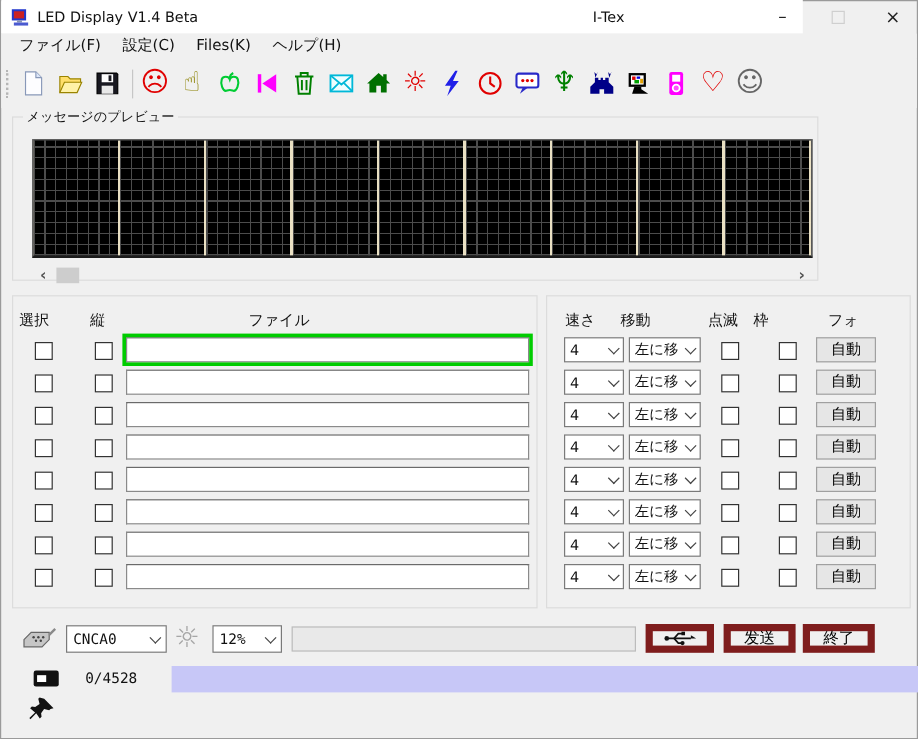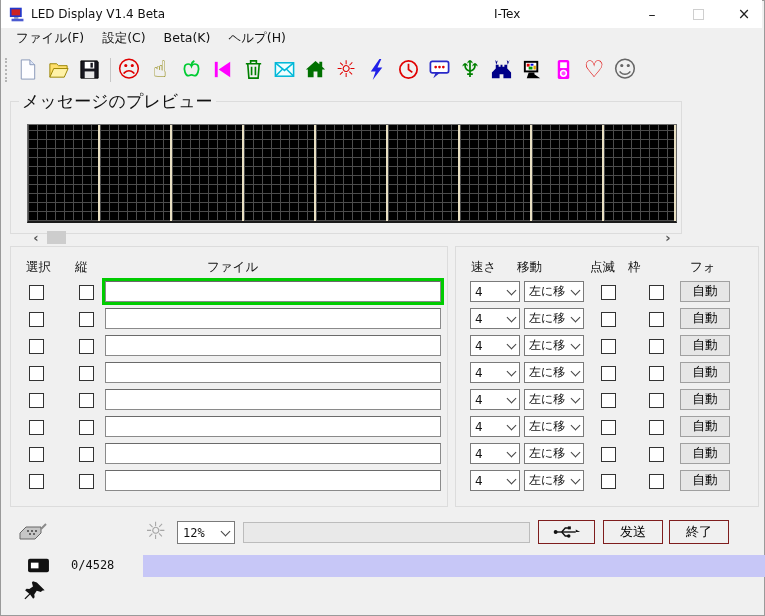--- a/index.html
+++ b/index.html
@@ -1,21 +1,21 @@
 <!DOCTYPE html>
 <html><head>
 <meta charset="utf-8">
 <style>
   html,body{margin:0;padding:0;}
   body{width:765px;height:616px;overflow:hidden;background:#f0f0f0;
        font-family:"DejaVu Sans","Liberation Sans",sans-serif;color:#111;}
   #window{position:relative;width:765px;height:616px;background:#f0f0f0;
           box-shadow:inset 0 0 0 1px #9a9a9a;}
   
-  .titlebar{position:absolute;left:1px;top:0;width:761px;height:28px;background:#fff;text-align:center;}
+  .titlebar{position:absolute;left:1px;top:0;width:668px;height:28px;background:#fff;text-align:center;}
   .appicon{position:absolute;left:8px;top:6px;width:17px;height:17px;}
   .title-text{position:absolute;left:30px;top:7px;font-size:12px;}
   .title-center{position:absolute;left:493px;top:7px;font-size:12px;}
   .winbtn{position:absolute;top:0;width:46px;height:28px;display:flex;align-items:center;
           justify-content:center;font-size:14px;color:#222;cursor:default;}
   .btn-min{left:628px;}
   .btn-max{left:674px;color:#c8c8c8;}
   .btn-max .maxbox{width:9px;height:9px;border:1px solid #cfcfcf;display:block;}
   .btn-close{left:720px;font-size:15px;}
   
@@ -26,21 +26,21 @@
   .toolbar{position:absolute;left:1px;top:49px;width:763px;height:41px;background:#f0f0f0;
            display:flex;align-items:center;padding-left:4px;box-sizing:border-box;}
   .grip{width:3px;height:24px;border-left:2px dotted #b5b5b5;margin-right:5px;}
   .tbi{width:24px;height:26px;display:flex;align-items:center;justify-content:center;
        margin-right:7px;}
   .tbi svg{width:23px;height:23px;}
   .tbi .tglyph{font-size:23px;line-height:23px;}
   .tbsep{width:1px;height:24px;background:#c6c6c6;margin:0 6px 0 2px;}
   
   fieldset{position:absolute;border:1px solid #dcdcdc;margin:0;padding:0;}
-  legend{font-size:17px;margin-left:8px;padding:0 3px;}
+  legend{font-size:11px;margin-left:8px;padding:0 3px;}
   #preview-box{left:10px;top:90px;width:670px;height:142px;}
   #led-grid{position:absolute;left:16px;top:11px;width:650px;height:99px;background:#000;
     border:1px solid #6a6a6a;border-bottom:2px solid #1a1a1a;box-sizing:border-box;
     background-image:
       repeating-linear-gradient(90deg,transparent 0 70px,rgba(246,236,205,.95) 70px 72px),
       repeating-linear-gradient(90deg,#4c4c4c 0 1px,transparent 1px 9px),
       repeating-linear-gradient(0deg,#4c4c4c 0 1px,transparent 1px 9px);}
   #led-scrollbar{position:absolute;left:16px;top:116px;width:650px;height:16px;
     display:flex;align-items:center;}
   .sb-arrow{width:18px;text-align:center;font-size:13px;font-weight:bold;color:#555;}
@@ -66,21 +66,21 @@
   .chev{width:6px;height:6px;border-right:1.4px solid #444;border-bottom:1.4px solid #444;
         transform:rotate(45deg);margin-top:-3px;flex:none;}
   .rowR .cbB{left:145px;}  .rowR .cbF{left:193px;}
   .autoBtn{position:absolute;left:224px;top:0;width:50px;height:21px;background:#e6e6e6;
            border:1px solid #a0a0a0;font-size:12.5px;font-family:inherit;padding:0;}
   
   .abs{position:absolute;}
   .combo{position:absolute;height:23px;background:#fff;border:1px solid #7a7a7a;
          box-sizing:border-box;display:flex;align-items:center;justify-content:space-between;
          padding:0 5px;font-size:12px;font-family:"DejaVu Sans Mono","Liberation Mono",monospace;}
-  .pbtn{position:absolute;height:24px;background:#f0f0f0;border:1px solid #7f1d1d;
+  .pbtn{position:absolute;height:24px;background:#f0f0f0;border:6px solid #7f1d1d;
         font-size:13px;font-family:inherit;display:flex;align-items:center;justify-content:center;
         padding:0;box-sizing:border-box;}
   #progress-groove{left:243px;top:522px;width:287px;height:21px;background:#e9e9e9;
                    border:1px solid #bcbcbc;box-sizing:border-box;}
   #counter{left:71px;top:558px;font-size:12px;
            font-family:"DejaVu Sans Mono","Liberation Mono",monospace;}
   #counter-bar{left:143px;top:555px;width:622px;height:22px;background:#c7c7f7;}
   #file-path{left:62px;top:587px;font-size:12px;
              font-family:"DejaVu Sans Mono","Liberation Mono",monospace;}
 </style>
@@ -103,21 +103,21 @@
     <span class="winbtn btn-min">–</span>
     <span class="winbtn btn-max">
         <span class="maxbox"></span>
       </span>
     <span class="winbtn btn-close">×</span>
   </div>
 
   <div class="menubar">
     <span class="menu-item">ファイル(F)</span>
     <span class="menu-item">設定(C)</span>
-    <span class="menu-item">Beta(K)</span>
+    <span class="menu-item">Files(K)</span>
     <span class="menu-item">ヘルプ(H)</span>
   </div>
 
   <div class="toolbar" id="toolbar">
     <span class="grip"></span>
   <span class="tbi">
         <svg viewBox="0 0 24 24">
           <path d="M5.5 2h9l5 5v15h-14z" fill="#fdfdff" stroke="#8898b8"></path>
           <path d="M14.5 2v5h5" fill="#dde6f8" stroke="#8898b8"></path>
         </svg>
@@ -236,21 +236,21 @@
     <div id="led-grid"></div>
     <div id="led-scrollbar">
       <span class="sb-arrow">‹</span>
       <span class="sb-thumb"></span>
       <span class="sb-track"></span>
       <span class="sb-arrow">›</span>
     </div>
   </fieldset>
 
   <fieldset id="table-left">
-    <span class="hdr" style="left:15px">選択</span>
+    <span class="hdr" style="left:5px">選択</span>
     <span class="hdr" style="left:64px">縦</span>
     <span class="hdr" style="left:196px">ファイル</span>
     <div id="rowsL">
         <div class="rowL hl" style="top: 34px;">
       <span class="cb cb1"></span>
       <span class="cb cb2"></span>
       <input class="msg" type="text" style="">
     </div>
         <div class="rowL" style="top: 61px;">
       <span class="cb cb1"></span>
@@ -407,20 +407,24 @@
   <span class="abs" style="left:16px;top:517px;width:32px;height:26px;">
     <svg viewBox="0 0 32 26" width="32" height="26">
         <path d="M4 16l6-6h15v6l-6 6H4z" fill="#c6c6c6" stroke="#666"></path>
         <circle cx="12" cy="14" r="1" fill="#444"></circle>
         <circle cx="16" cy="14" r="1" fill="#444"></circle>
         <circle cx="20" cy="14" r="1" fill="#444"></circle>
         <circle cx="14" cy="17" r="1" fill="#444"></circle>
         <circle cx="18" cy="17" r="1" fill="#444"></circle>
         <path d="M25 12l5-5" stroke="#8a8a8a" stroke-width="2"></path>
       </svg>
+  </span>
+  <span class="combo" style="left:55px;top:521px;width:84px;">
+    <span>CNCA0</span>
+    <span class="chev"></span>
   </span>
   <span class="abs" style="left:145px;top:517px;font-size:24px;color:#a6a6a6;">☼</span>
   <span class="combo" style="left:177px;top:521px;width:58px;">
     <span>12%</span>
     <span class="chev"></span>
   </span>
   <span class="abs" id="progress-groove"></span>
   <button class="pbtn" style="left:538px;top:520px;width:57px;">
     <svg viewBox="0 0 34 16" width="30" height="14">
         <g fill="none" stroke="#111" stroke-width="1.6">

